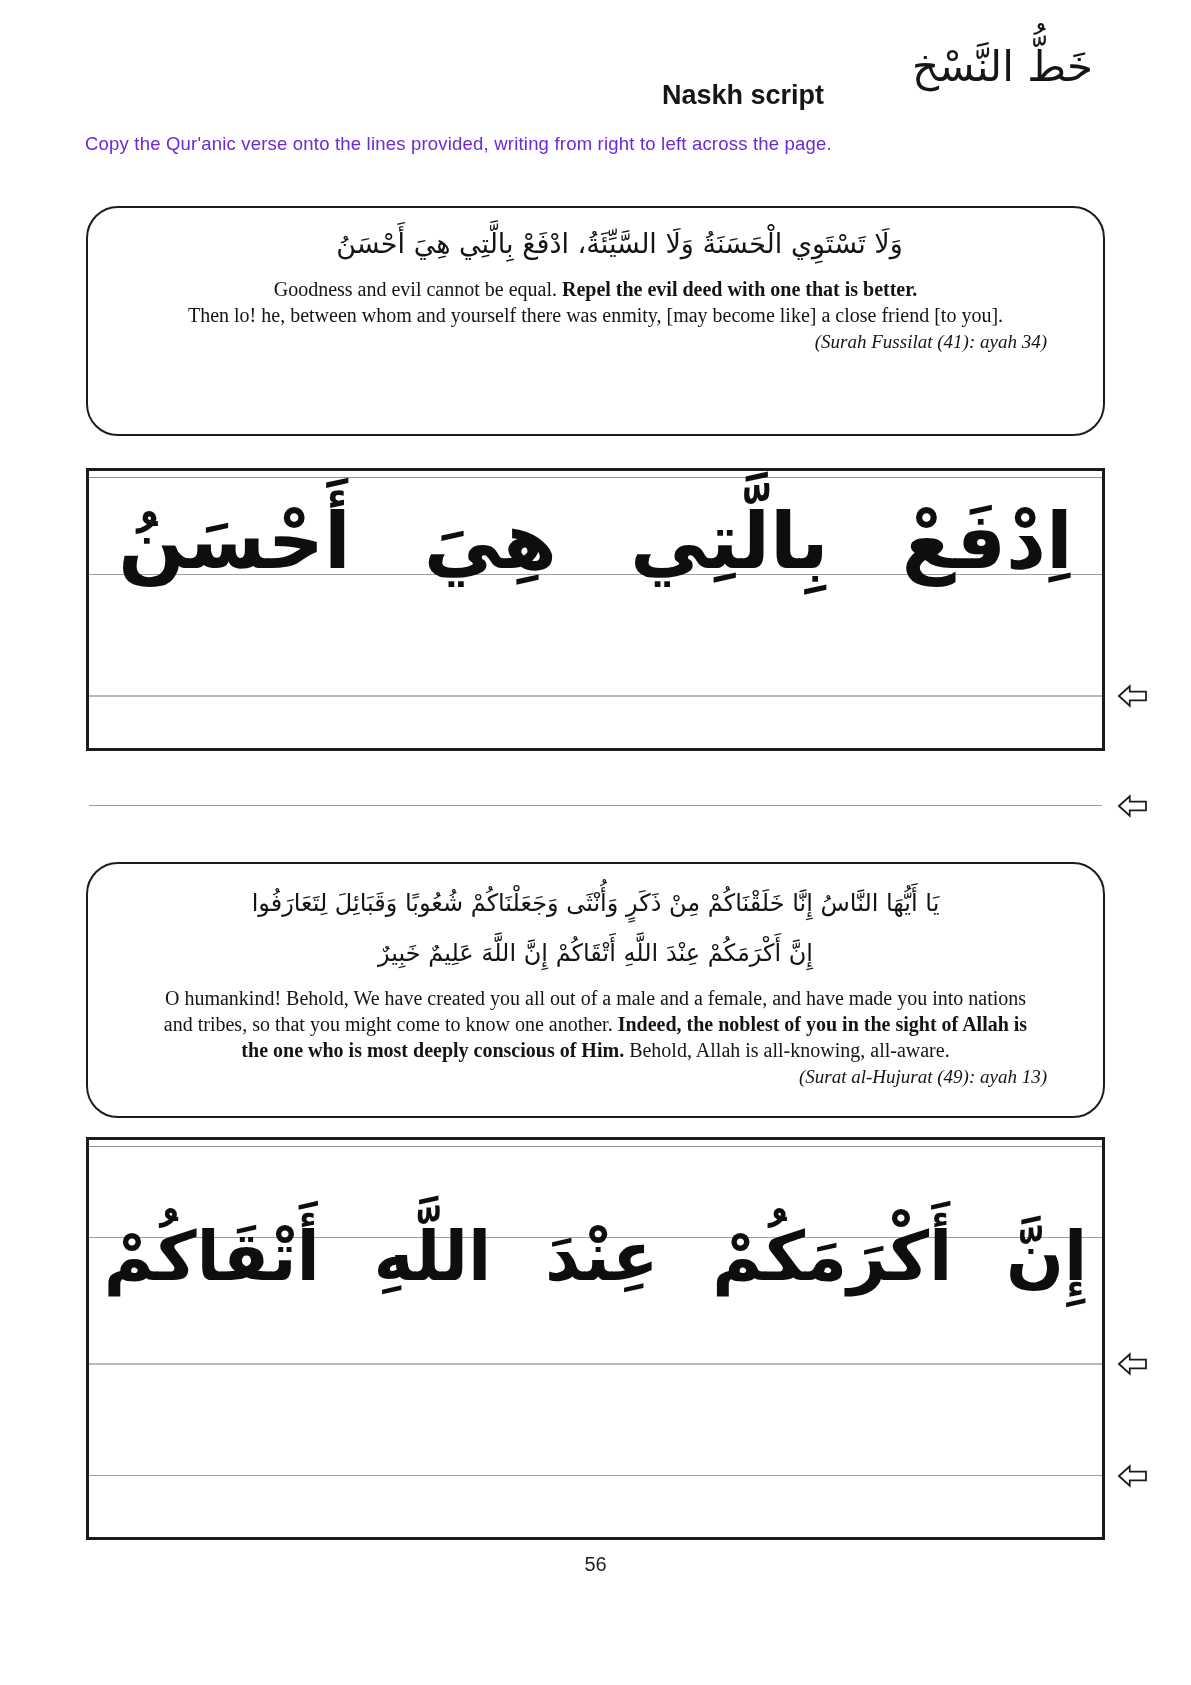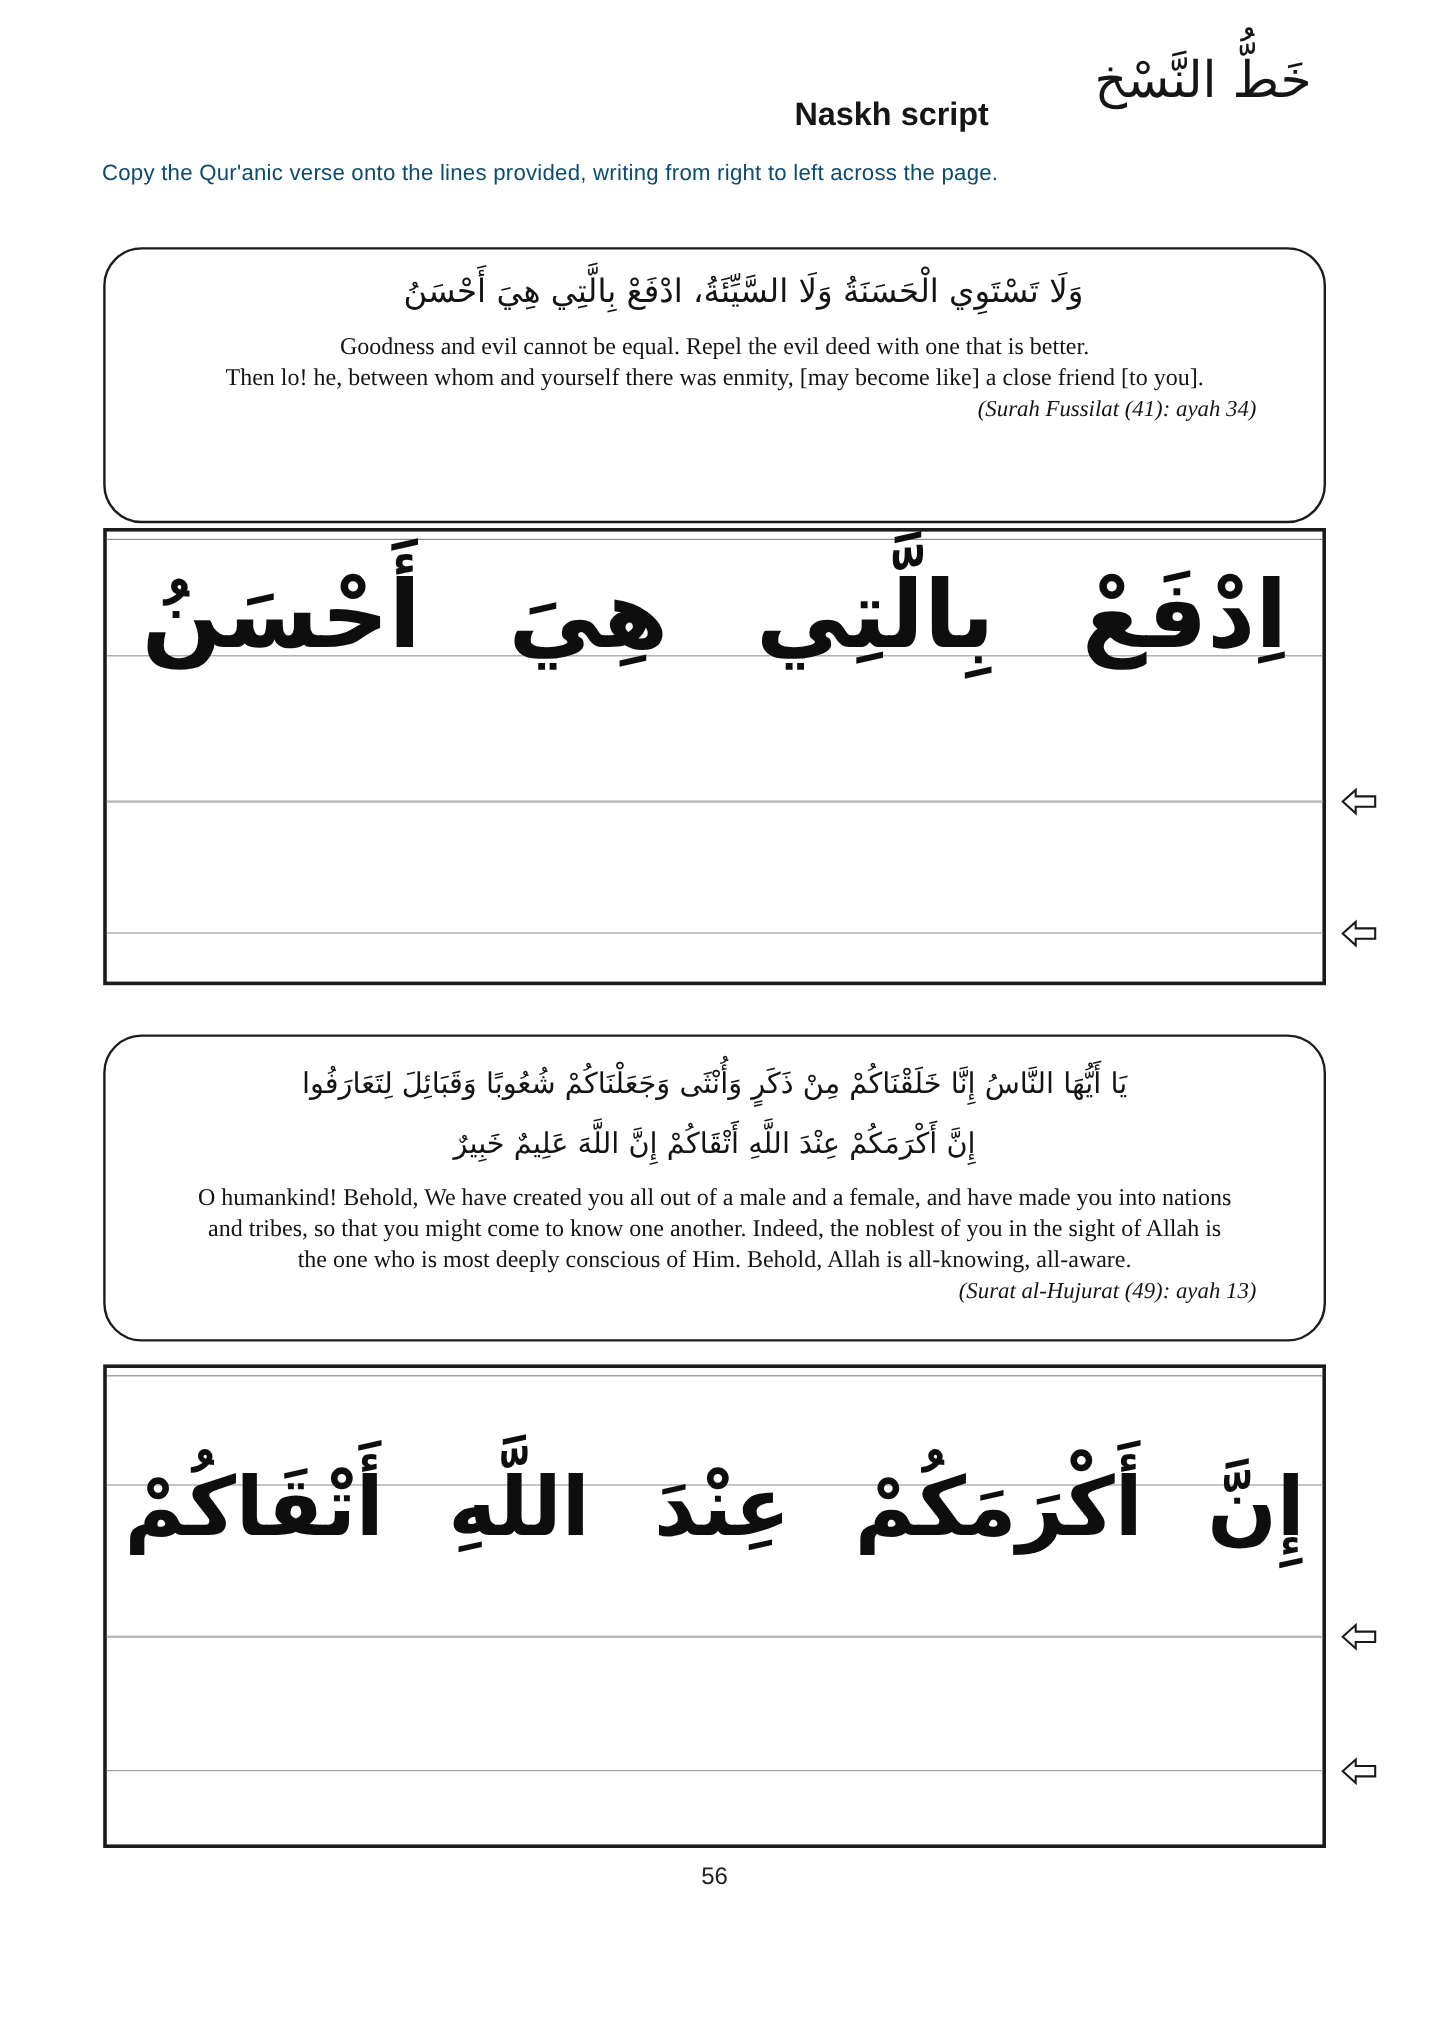--- a/index.html
+++ b/index.html
@@ -20,21 +20,21 @@
     position:absolute;left:662px;top:80px;
     font-size:27px;font-weight:bold;color:#161616;
   }
   .script-arabic{
     position:absolute;right:98px;top:38px;
     font-family:"DejaVu Sans",sans-serif;
     font-size:42px;direction:rtl;color:#161616;line-height:1.4;
   }
   .instruction{
     position:absolute;left:85px;top:133px;
-    font-size:18.5px;color:#0c4a6e;letter-spacing:.2px;
+    font-size:18.5px;color:#6d28d9;letter-spacing:.2px;
   }
   
   .vcard{
     position:absolute;left:86px;width:1019px;
     box-sizing:border-box;
     border:2px solid #1c1c1c;border-radius:32px;background:#fff;
     text-align:center;
   }
   #vcard1{top:206px;height:230px;padding-top:12px;}
   #vcard2{top:862px;height:256px;padding-top:14px;}
@@ -43,33 +43,33 @@
     font-family:"DejaVu Sans",sans-serif;
     color:#141414;
   }
   #vcard1 .v-arabic{font-size:27px;line-height:47px;padding-left:48px;}
   #vcard2 .v-arabic{font-size:24px;line-height:50px;}
   .v-english{
     font-family:"Liberation Serif",serif;
     font-size:20px;line-height:26px;color:#141414;margin-top:9px;
   }
   #vcard2 .v-english{margin-top:7px;}
-  .v-english b{font-weight:normal;}
+  .v-english b{font-weight:bold;}
   .v-attr{
     font-family:"Liberation Serif",serif;
     font-style:italic;font-size:19px;color:#141414;
     text-align:right;padding-right:56px;margin-top:3px;
   }
   
   .pbox{
     position:absolute;left:86px;width:1019px;
     box-sizing:border-box;
     border:3px solid #1b1b1b;background:#fff;
   }
-  #pbox1{top:440px;height:381px;}
+  #pbox1{top:468px;height:283px;}
   #pbox2{top:1137px;height:403px;}
   .rule{
     position:absolute;left:0;right:0;height:1px;background:#9e9e9e;
   }
   .rule.heavy{height:2px;background:#b9b9b9;}
   .rule.inner-top{background:#8d8d8d;}
   .calli{
     position:absolute;left:8px;right:8px;
     text-align:center;direction:rtl;
     font-family:"DejaVu Sans",sans-serif;font-weight:bold;color:#0e0e0e;

